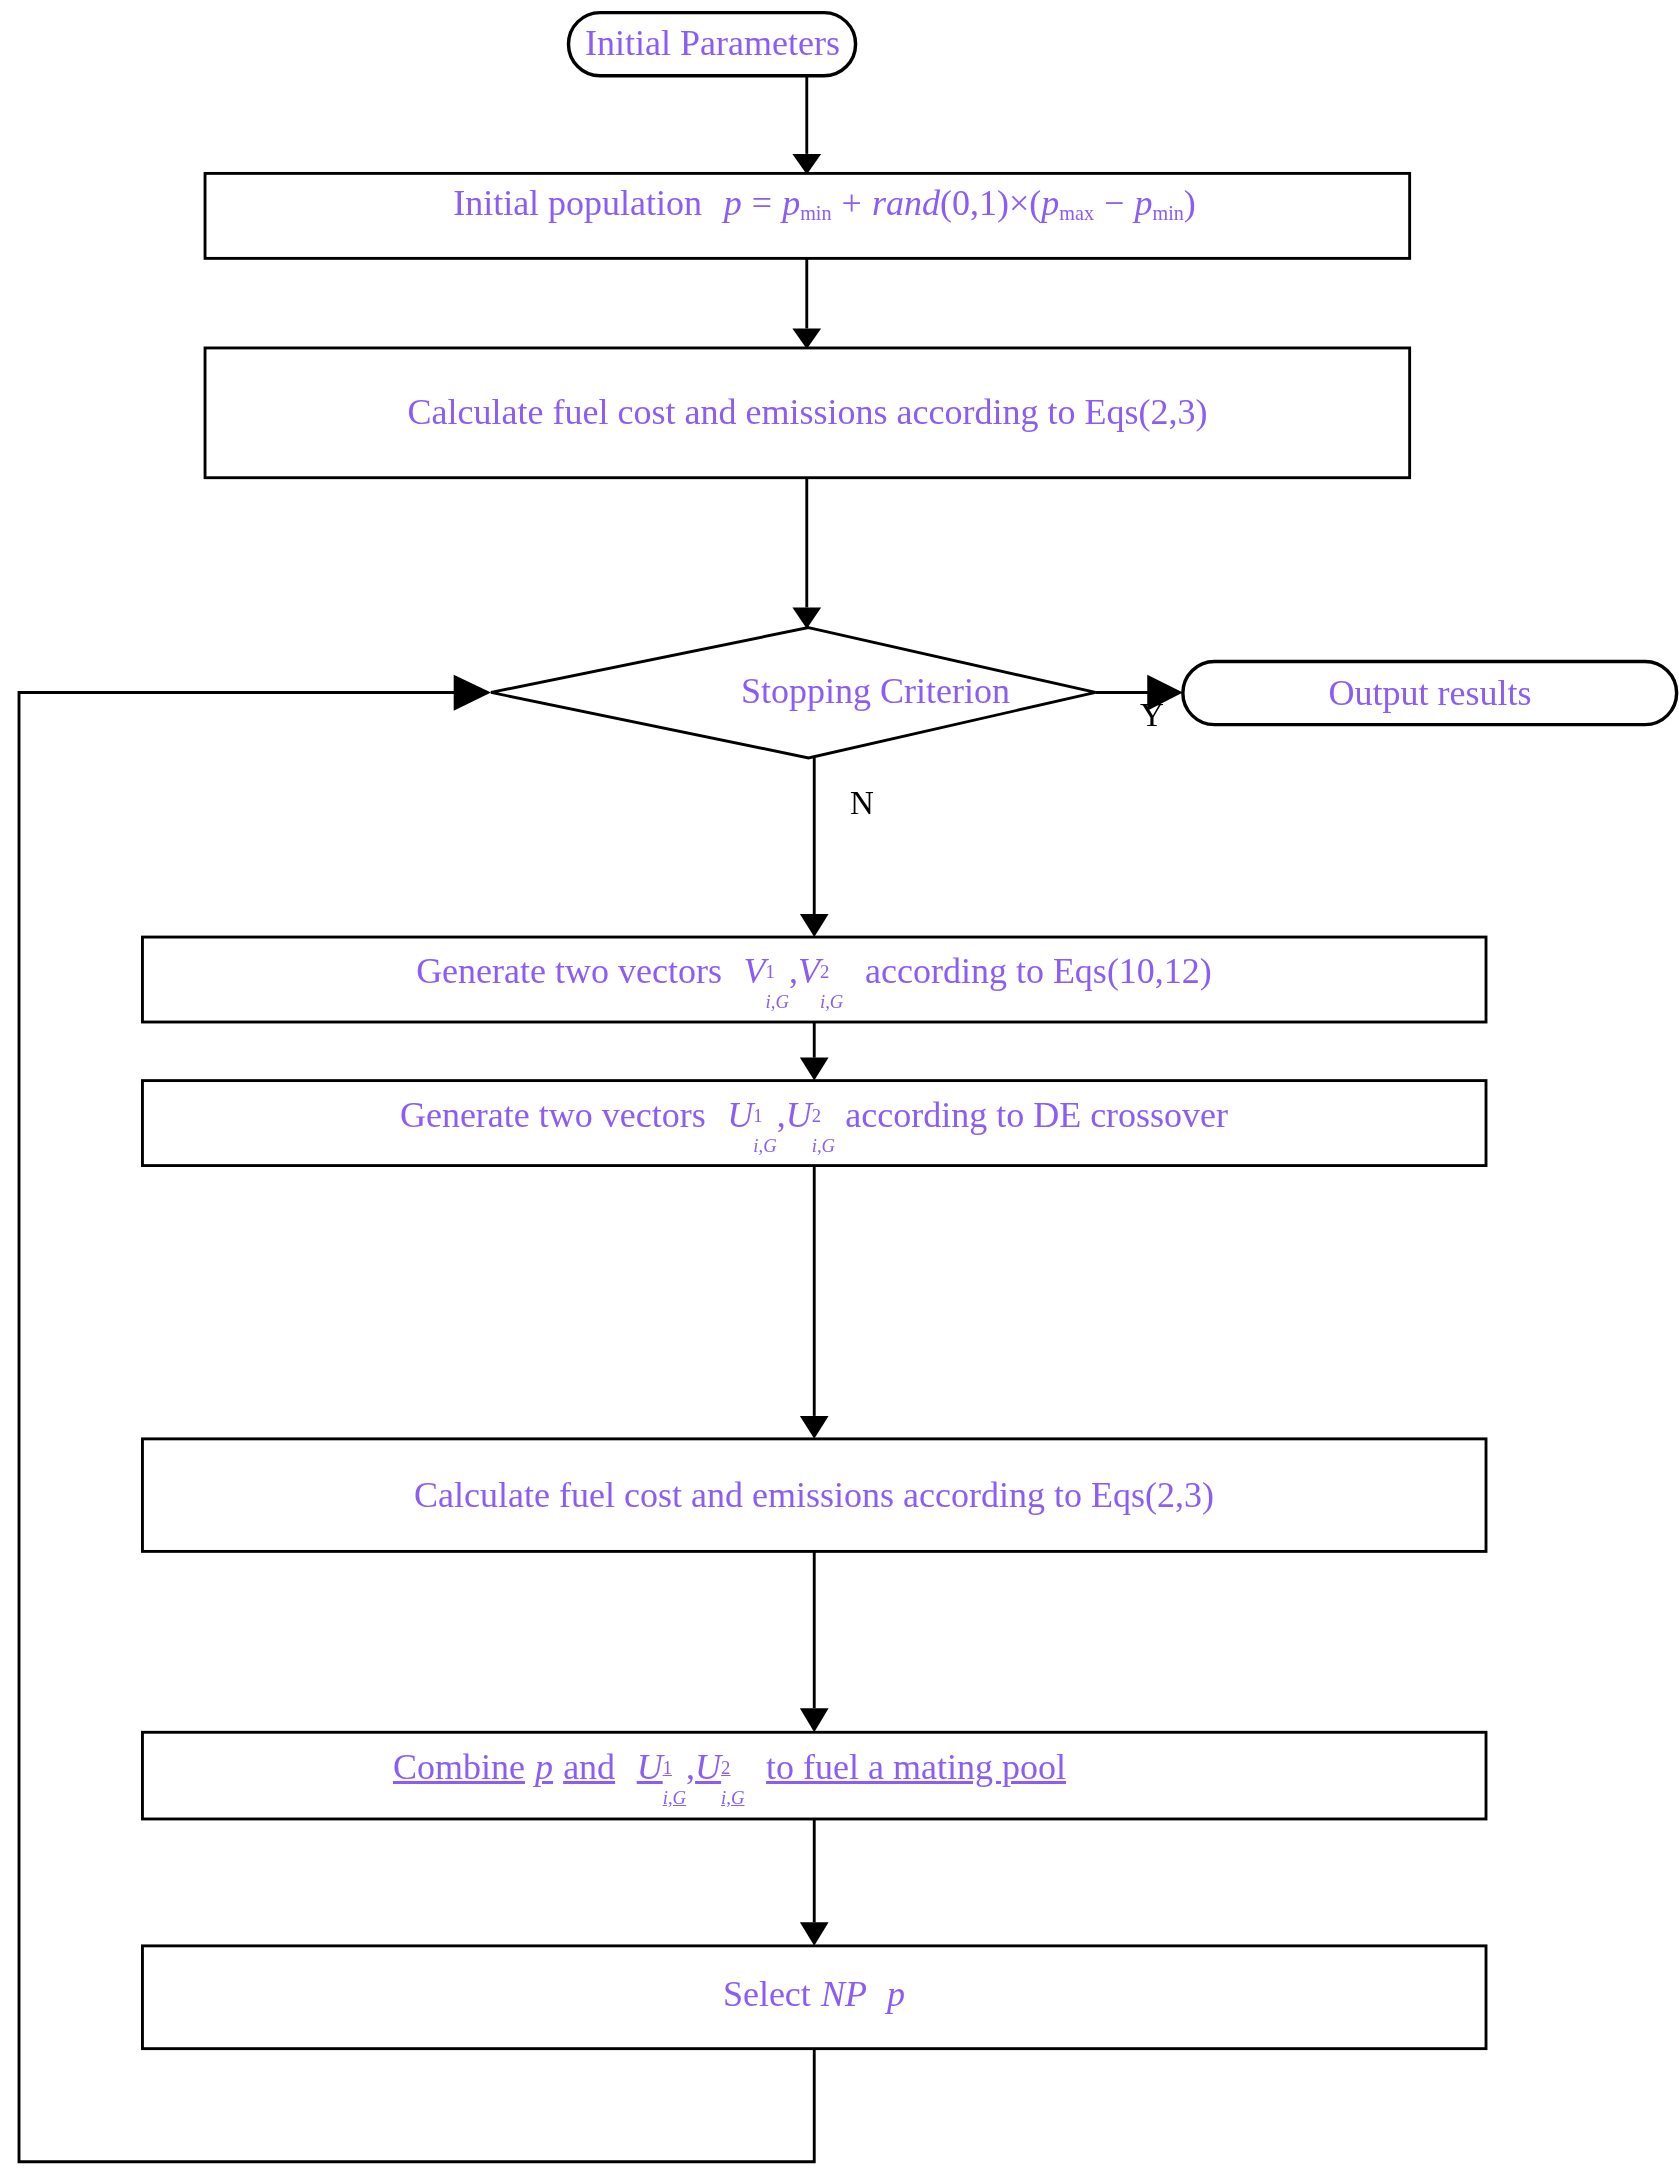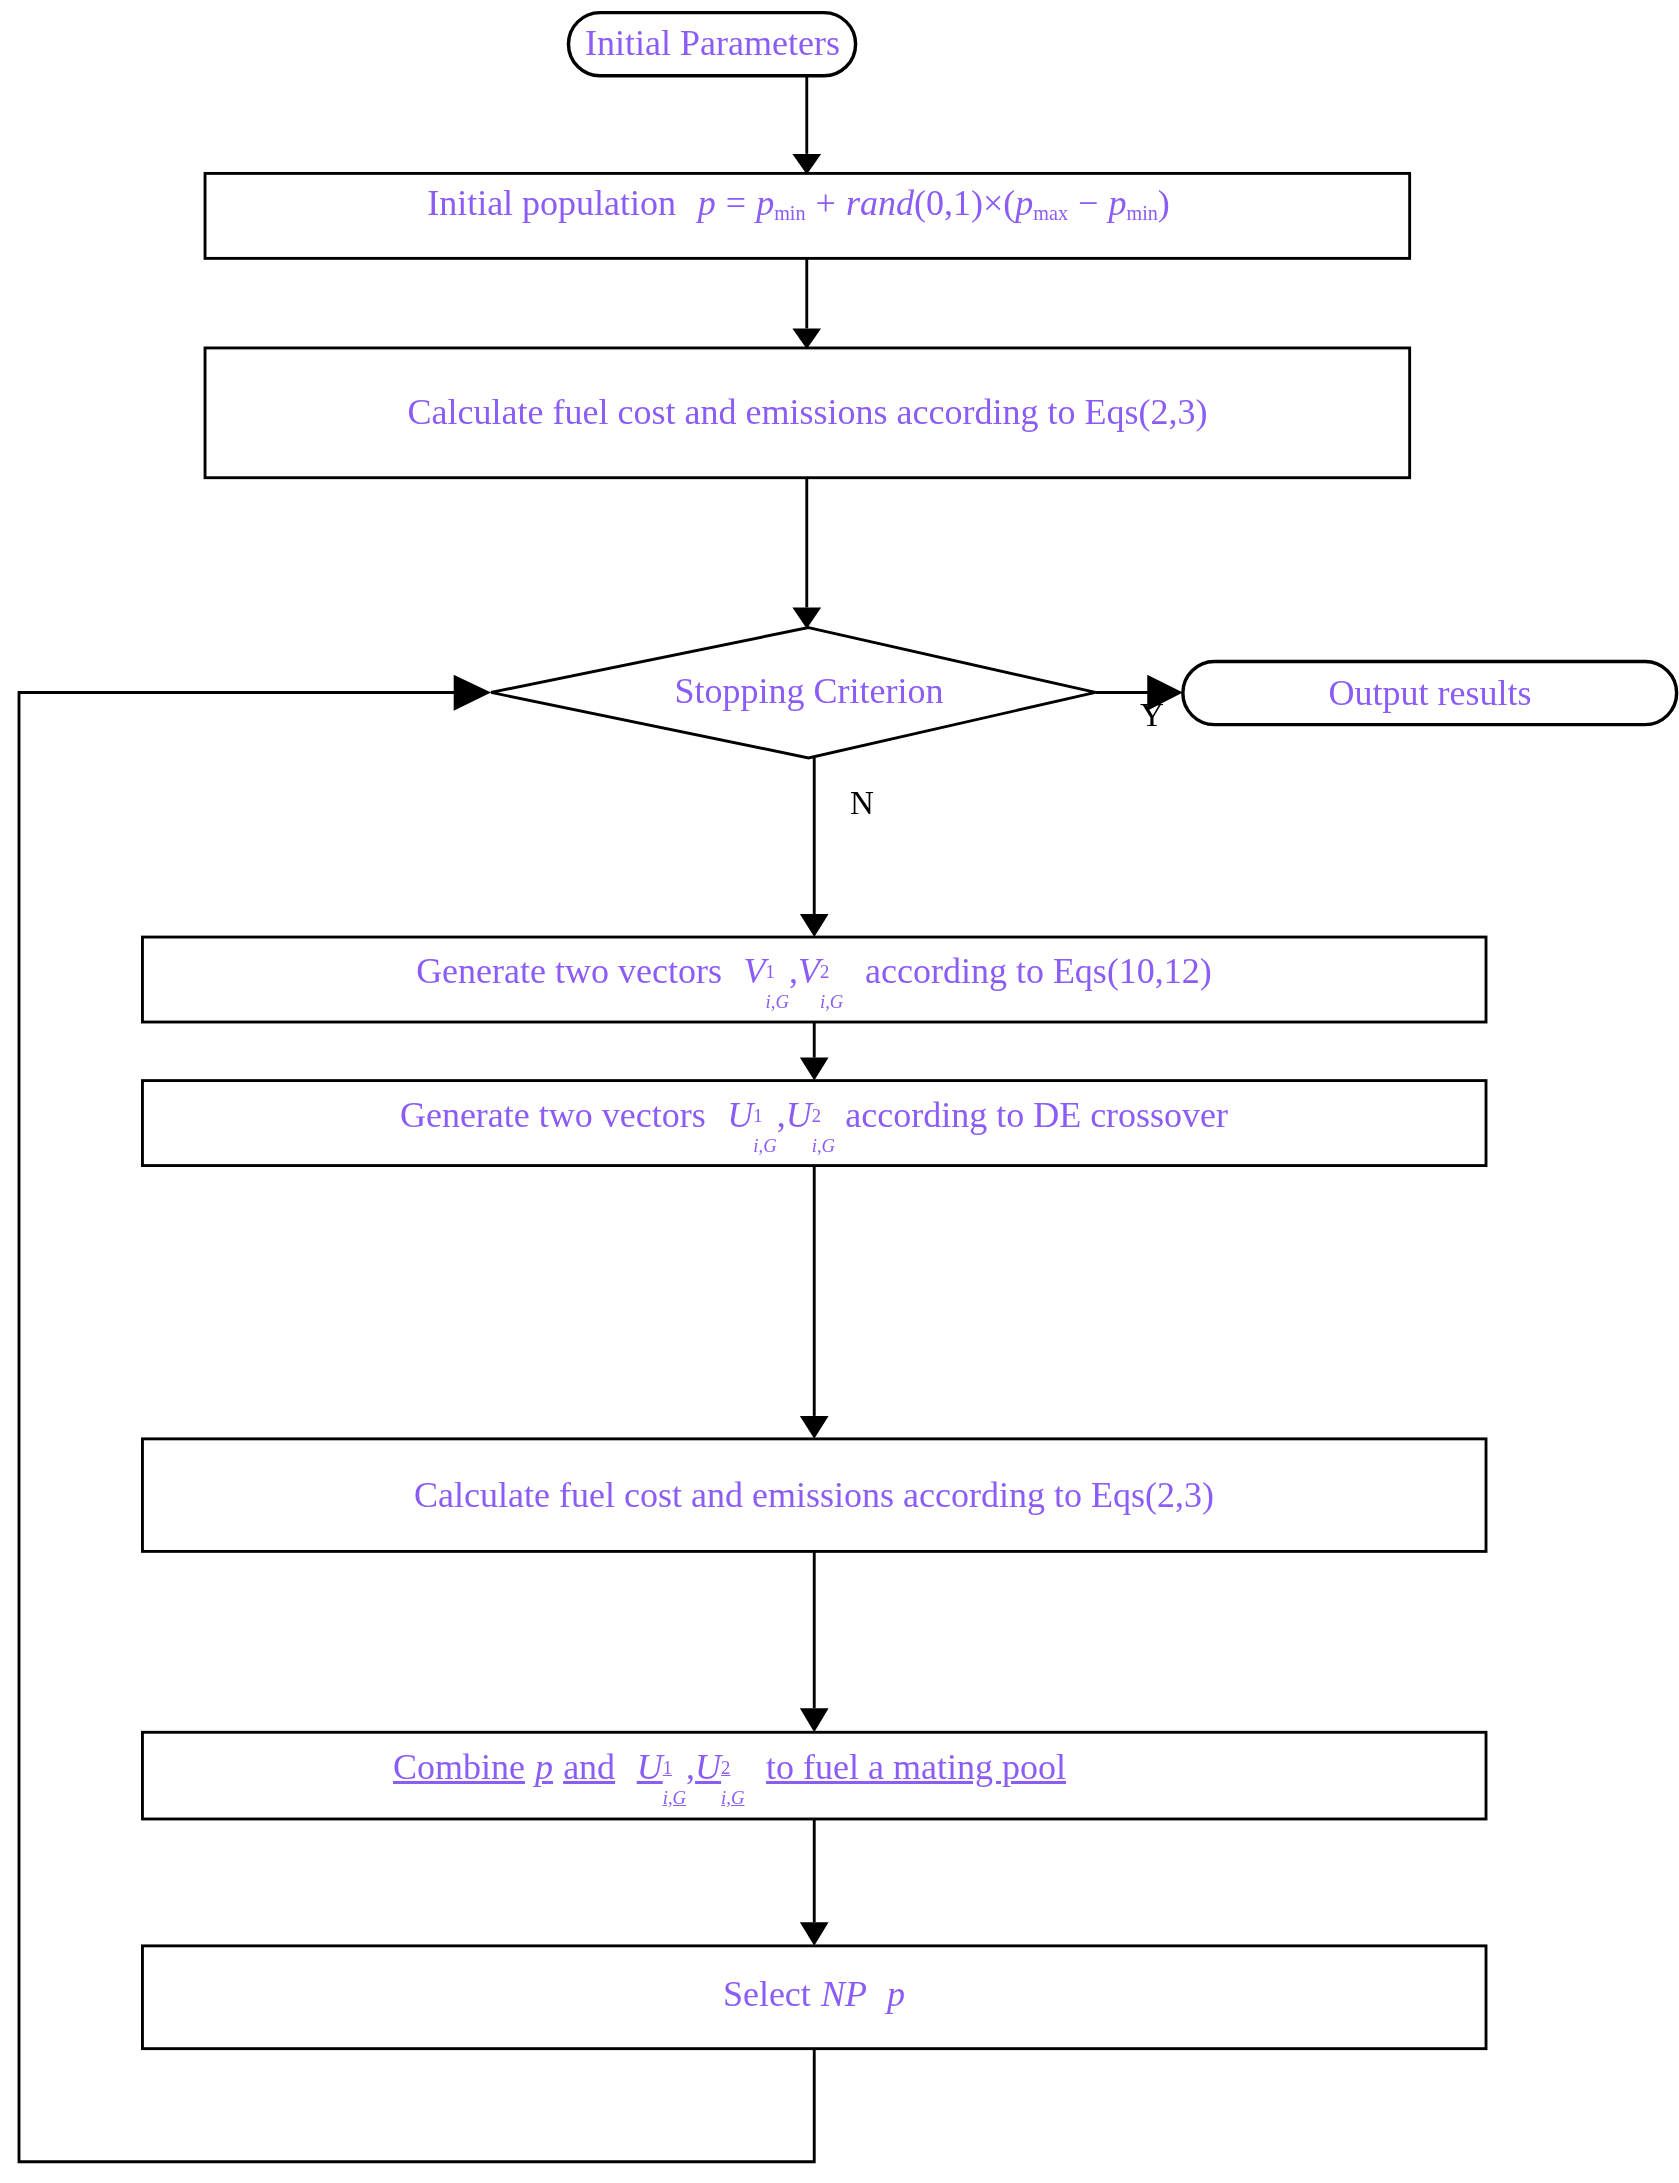--- a/index.html
+++ b/index.html
@@ -146,21 +146,21 @@
     <rect class="node-shape" x="248" y="3017" width="2340" height="151"></rect>
 
     <rect class="node-shape" x="248" y="3389" width="2340" height="179"></rect>
 
   </svg>
 
   <div class="node-text" style="left:569px; top:12.6px; width:287px; height:63px;">
     <span>Initial Parameters</span>
   </div>
 
-  <div class="node-text" style="left:196px; top:173px; width:1205px; height:61px;">
+  <div class="node-text" style="left:222px; top:173px; width:1205px; height:61px;">
     <span class="row">
       <span>Initial population</span>
       <span class="spacer-md"></span>
       <span class="mvar">p</span>
       <span class="spacer-sm"></span>
       <span>=</span>
       <span class="spacer-sm"></span>
       <span class="mvar">p</span>
         <span class="sub-only">min</span>
       <span class="spacer-sm"></span>
@@ -178,21 +178,21 @@
       <span class="mvar">p</span>
         <span class="sub-only">min</span>
       <span>)</span>
     </span>
   </div>
 
   <div class="node-text" style="left:205px; top:348px; width:1205px; height:130px;">
     <span>Calculate fuel cost and emissions according to Eqs(2,3)</span>
   </div>
 
-  <div class="node-text" style="left:608px; top:660px; width:402px; height:63px;">
+  <div class="node-text" style="left:608px; top:660px; width:402px; height:63px;justify-content:flex-end;">
     <span>Stopping Criterion</span>
   </div>
 
   <div class="node-text" style="left:1183px; top:662px; width:494px; height:63px;">
     <span>Output results</span>
   </div>
 
   <div class="node-text" style="left:142px; top:937px; width:1344px; height:85px;">
     <span class="row">
       <span>Generate two vectors</span>

